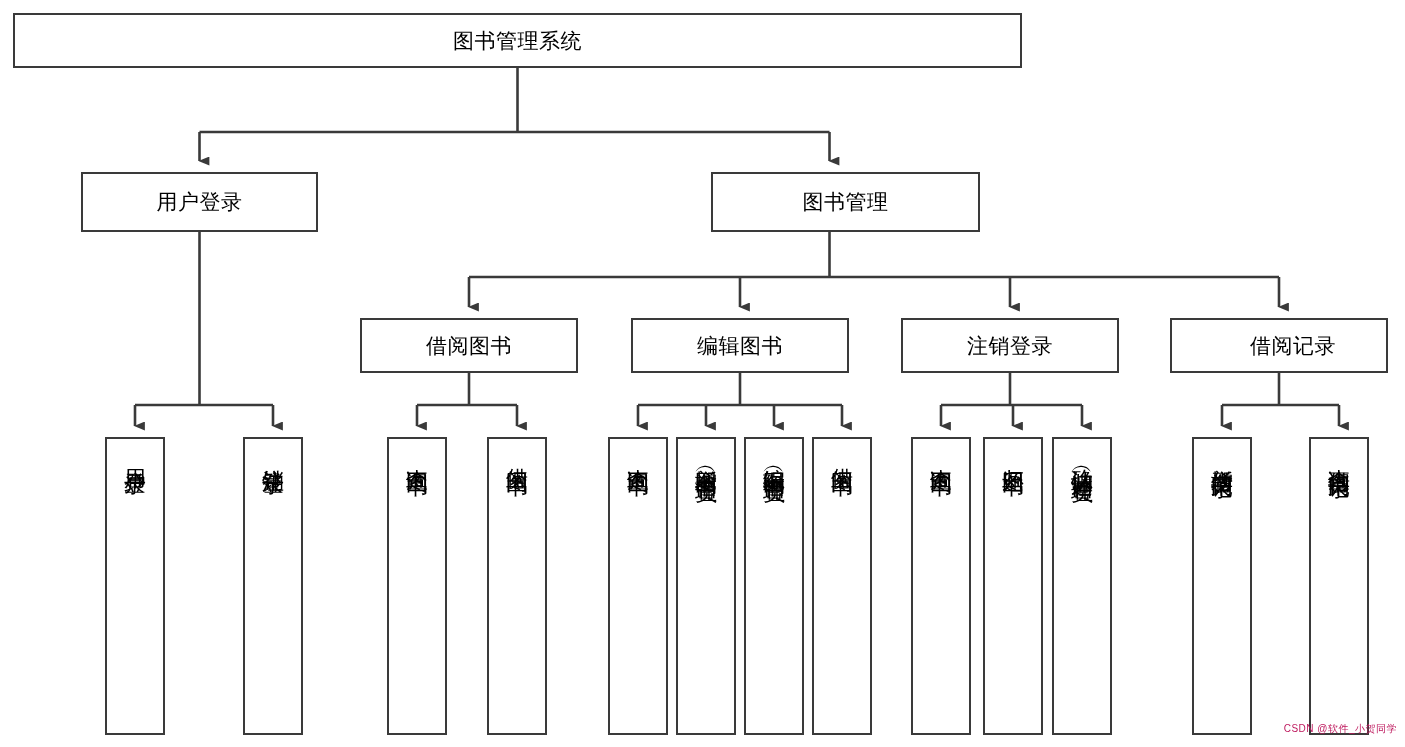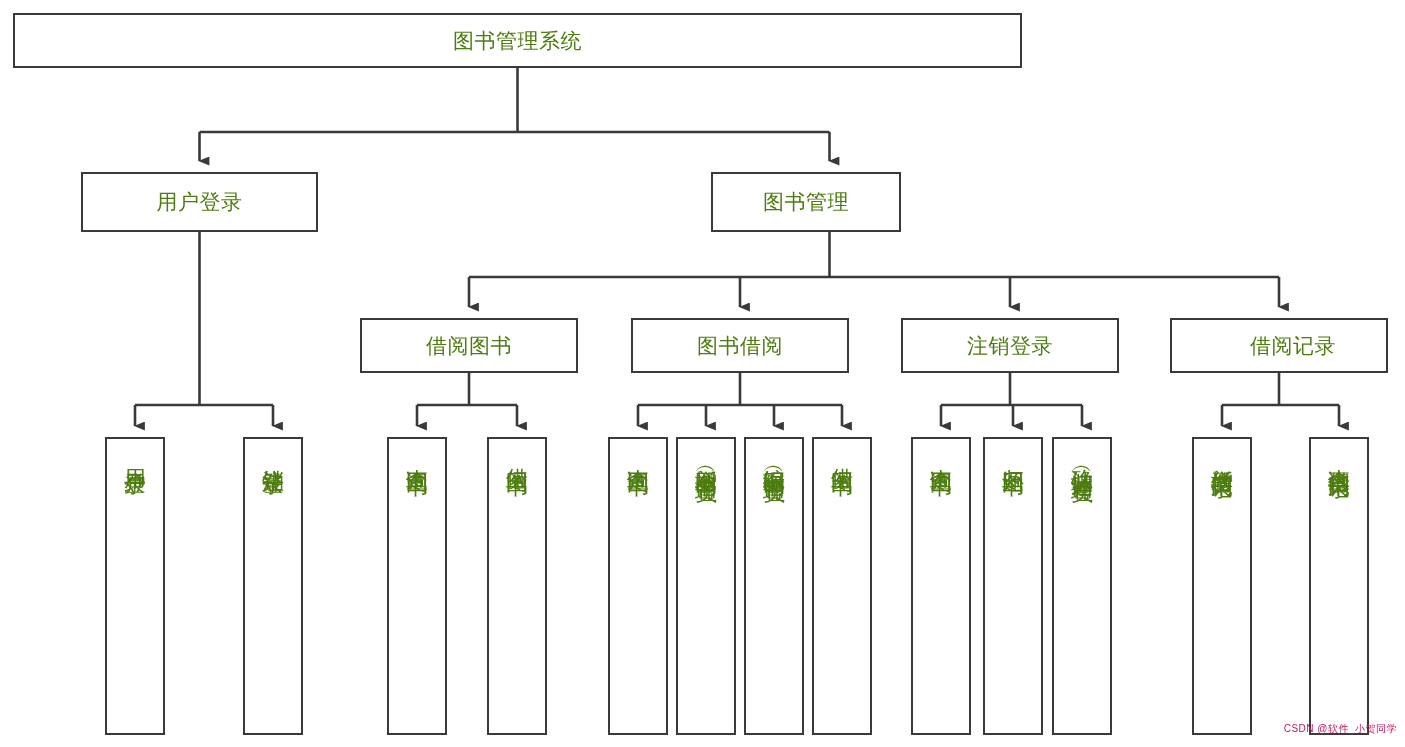--- a/index.html
+++ b/index.html
@@ -27,21 +27,21 @@
     pointer-events: none;
   }
   .node {
     position: absolute;
     box-sizing: border-box;
     border: 2px solid #3a3a3a;
     background: #ffffff;
     display: flex;
     align-items: center;
     justify-content: center;
-    color: #4d7c0f;
+    color: #000000;
   }
   .node.h {
     font-size: 21px;
     letter-spacing: 0.5px;
   }
   .node.h .lbl {
     white-space: nowrap;
     line-height: 1.1;
   }
   .node.v {
@@ -115,28 +115,28 @@
       </g>
   </svg>
 
   <div id="node-layer">
       <div class="node h" style="left: 13px; top: 13px; width: 1009px; height: 55px;">
         <span class="lbl">图书管理系统</span>
       </div>
       <div class="node h" style="left: 81px; top: 172px; width: 237px; height: 60px;">
         <span class="lbl">用户登录</span>
       </div>
-      <div class="node h" style="left: 711px; top: 172px; width: 190px; height: 60px;">
+      <div class="node h" style="left: 711px; top: 172px; width: 269px; height: 60px;">
         <span class="lbl">图书管理</span>
       </div>
       <div class="node h" style="left: 360px; top: 318px; width: 218px; height: 55px;">
         <span class="lbl">借阅图书</span>
       </div>
       <div class="node h" style="left: 631px; top: 318px; width: 218px; height: 55px;">
-        <span class="lbl">图书借阅</span>
+        <span class="lbl">编辑图书</span>
       </div>
       <div class="node h" style="left: 901px; top: 318px; width: 218px; height: 55px;">
         <span class="lbl">注销登录</span>
       </div>
       <div class="node h" style="left: 1170px; top: 318px; width: 218px; height: 55px; padding-left: 28px;">
         <span class="lbl">借阅记录</span>
       </div>
       <div class="node v" style="left: 105px; top: 437px; width: 60px; height: 298px;">
         <span class="lbl">用户登录</span>
       </div>

